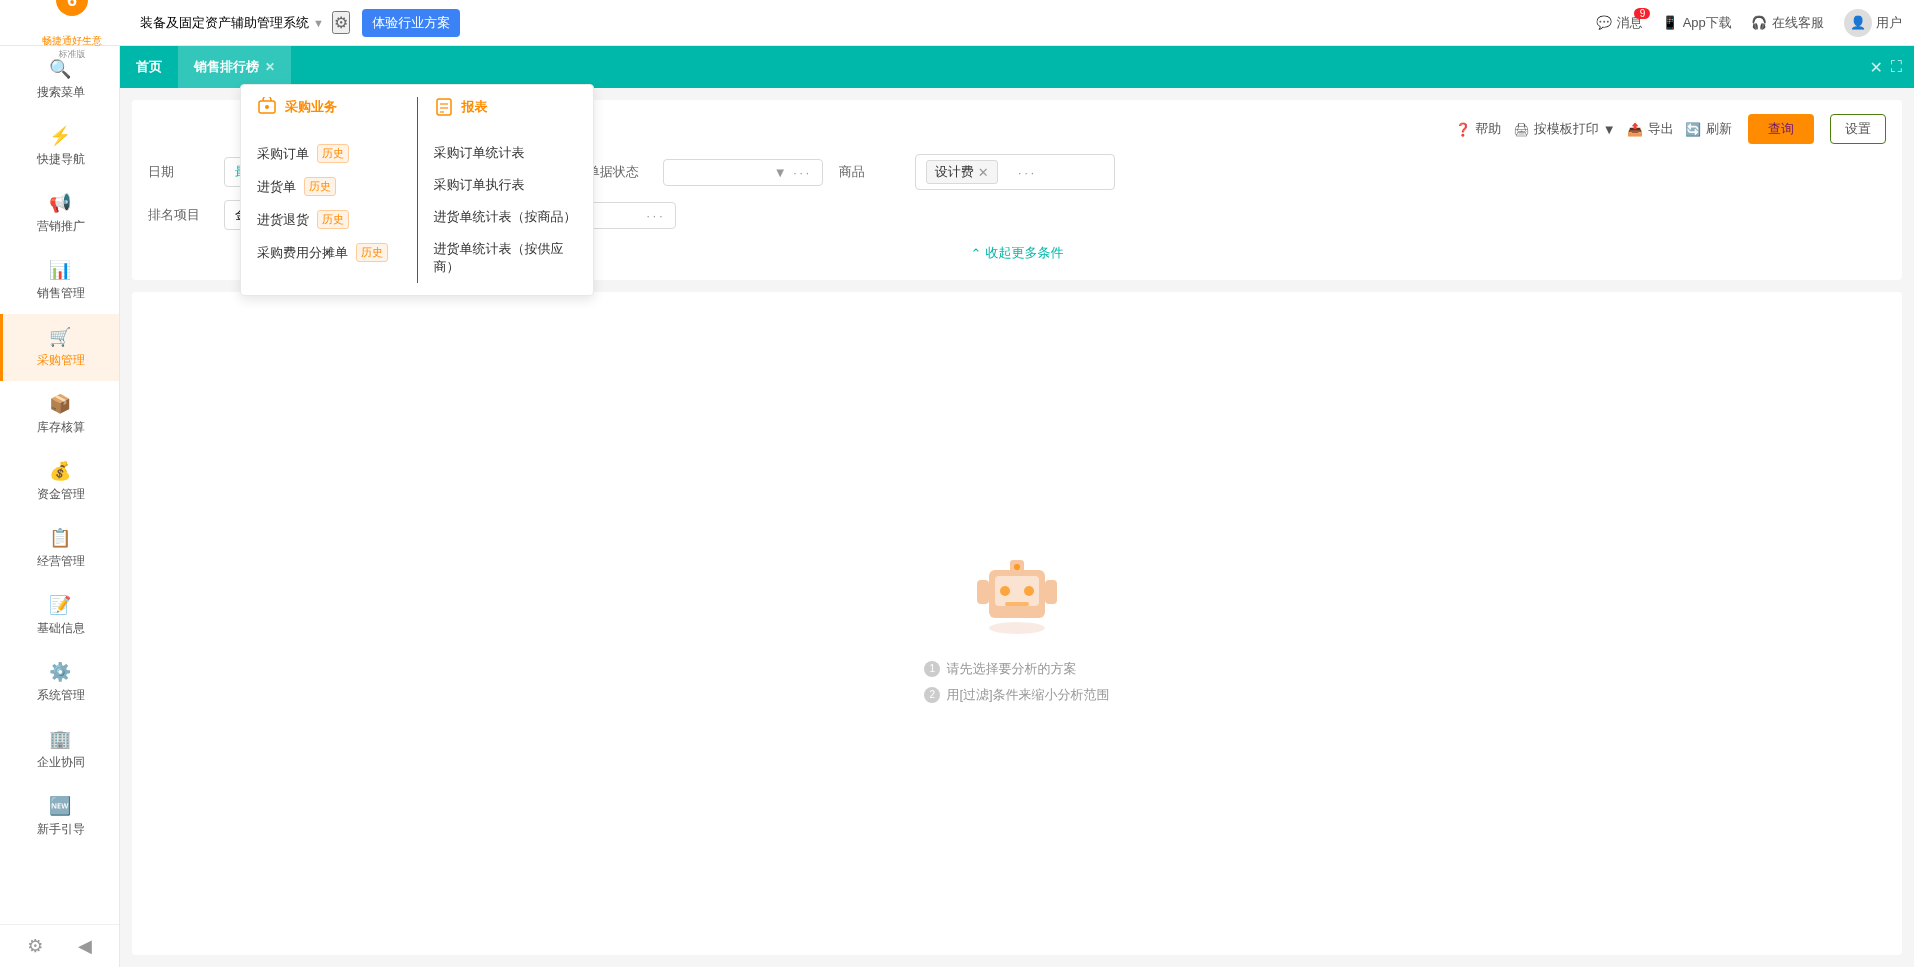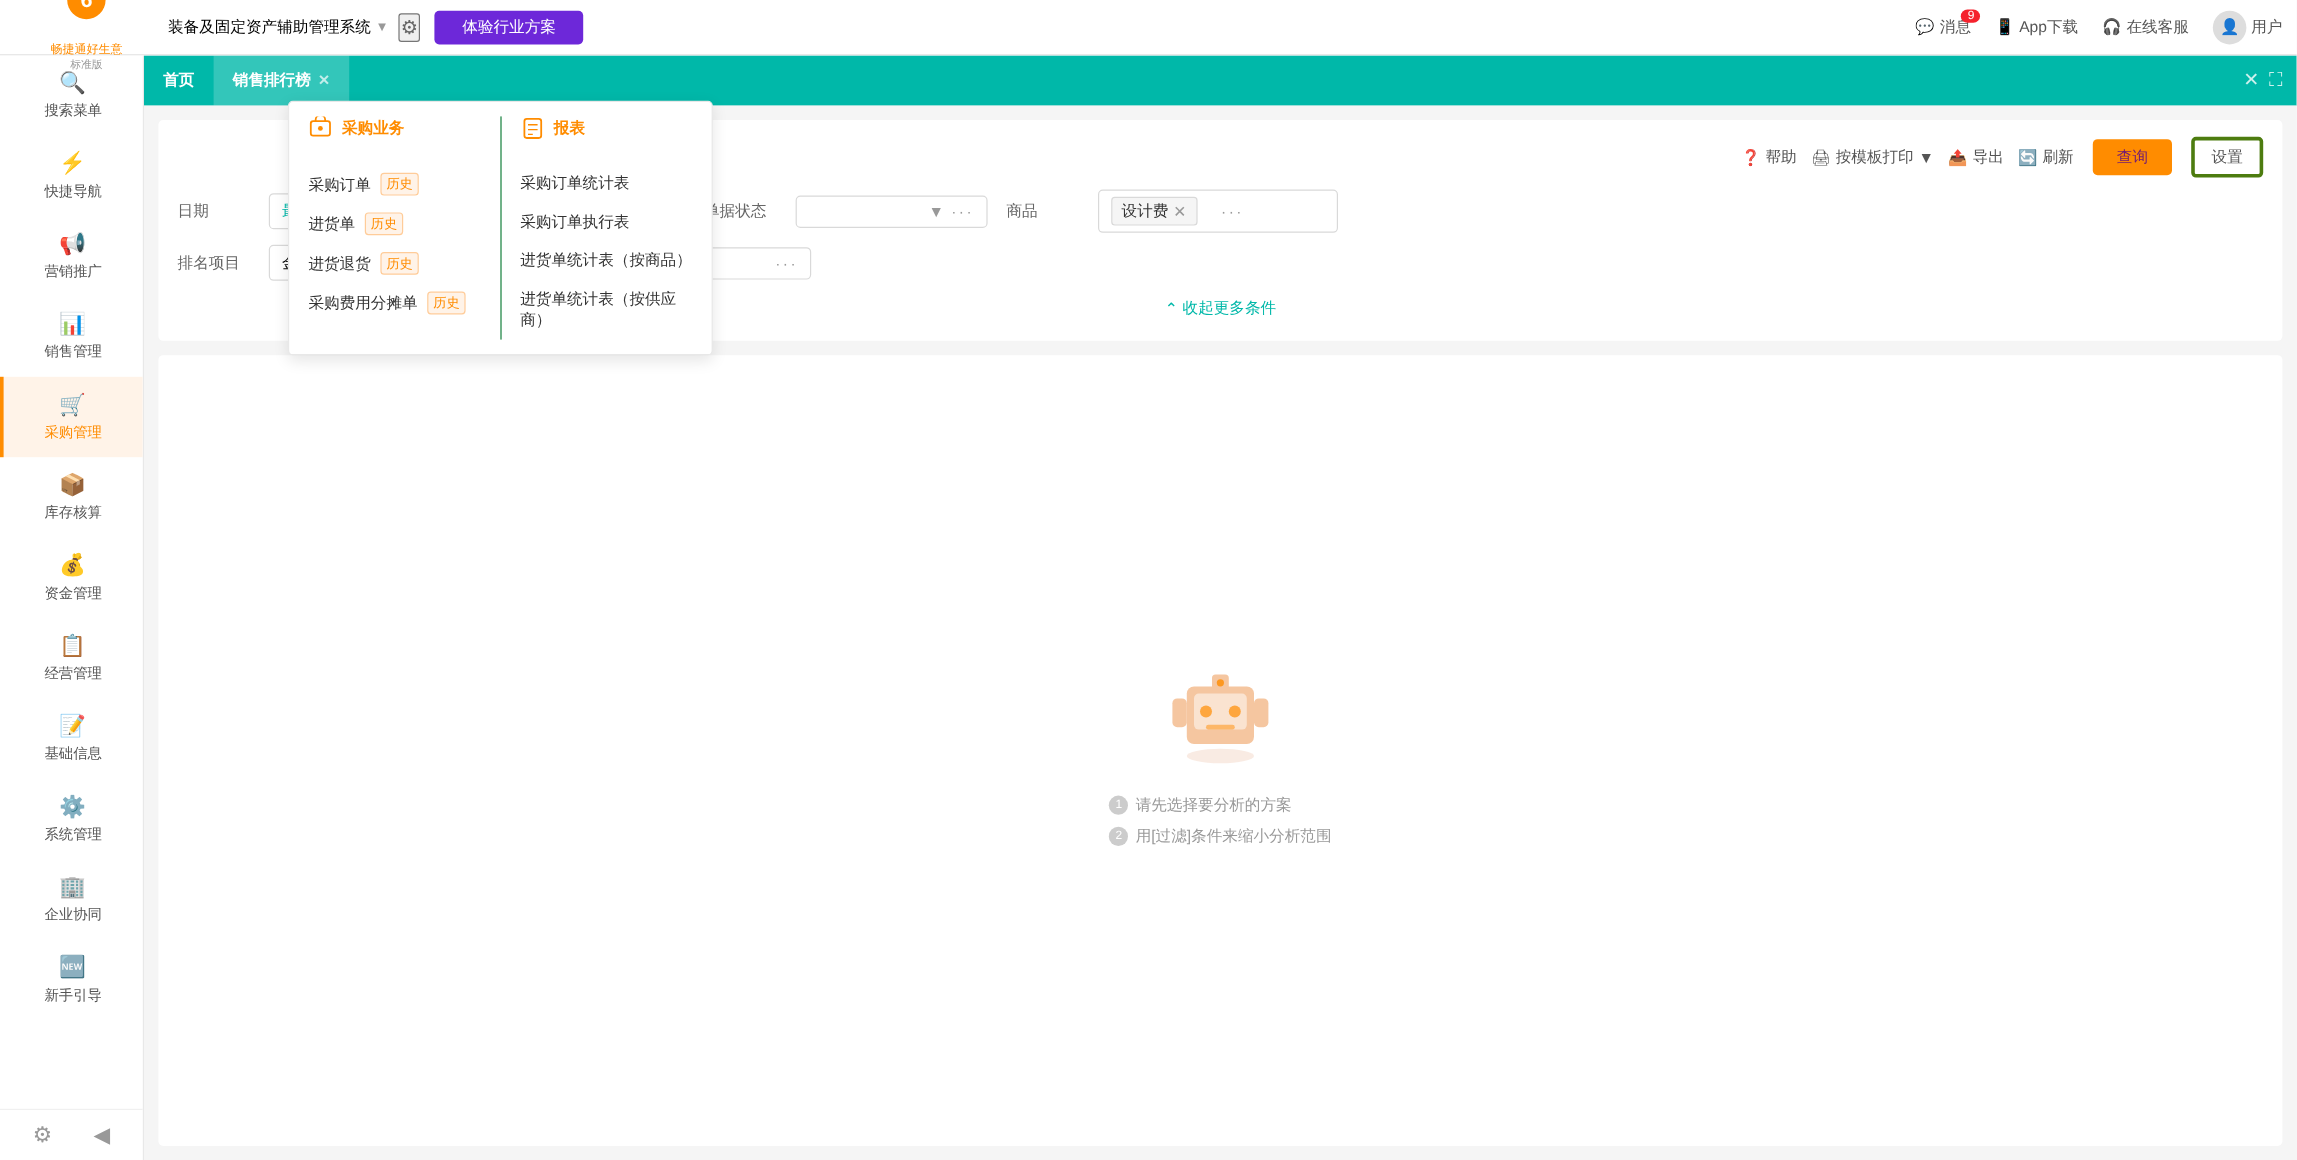--- a/index.html
+++ b/index.html
@@ -47,24 +47,24 @@
     }
     .title-dropdown .arrow { color: #999; font-size: 11px; }
     .settings-icon-btn {
       margin-left: 8px;
       cursor: pointer;
       color: #666;
       font-size: 16px;
     }
     .industry-btn {
       margin-left: 12px;
-      background: #6d28d9;
+      background: #3b82f6;
       color: white;
       border: none;
-      padding: 5px 23px;
+      padding: 5px 10px;
       border-radius: 4px;
       cursor: pointer;
       font-size: 13px;
     }
     .top-right {
       margin-left: auto;
       display: flex;
       align-items: center;
       gap: 20px;
     }
@@ -269,21 +269,21 @@
       color: #701a75;
       border: none;
       padding: 6px 20px;
       border-radius: 4px;
       cursor: pointer;
       font-size: 13px;
     }
     .set-btn {
       background: #fff;
       color: #555;
-      border: 3px solid #4d7c0f;
+      border: 1px solid #4d7c0f;
       padding: 5px 14px;
       border-radius: 4px;
       cursor: pointer;
       font-size: 13px;
     }
     .filter-select {
       border: 1px solid #d9d9d9;
       border-radius: 4px;
       padding: 5px 10px;
       font-size: 13px;

